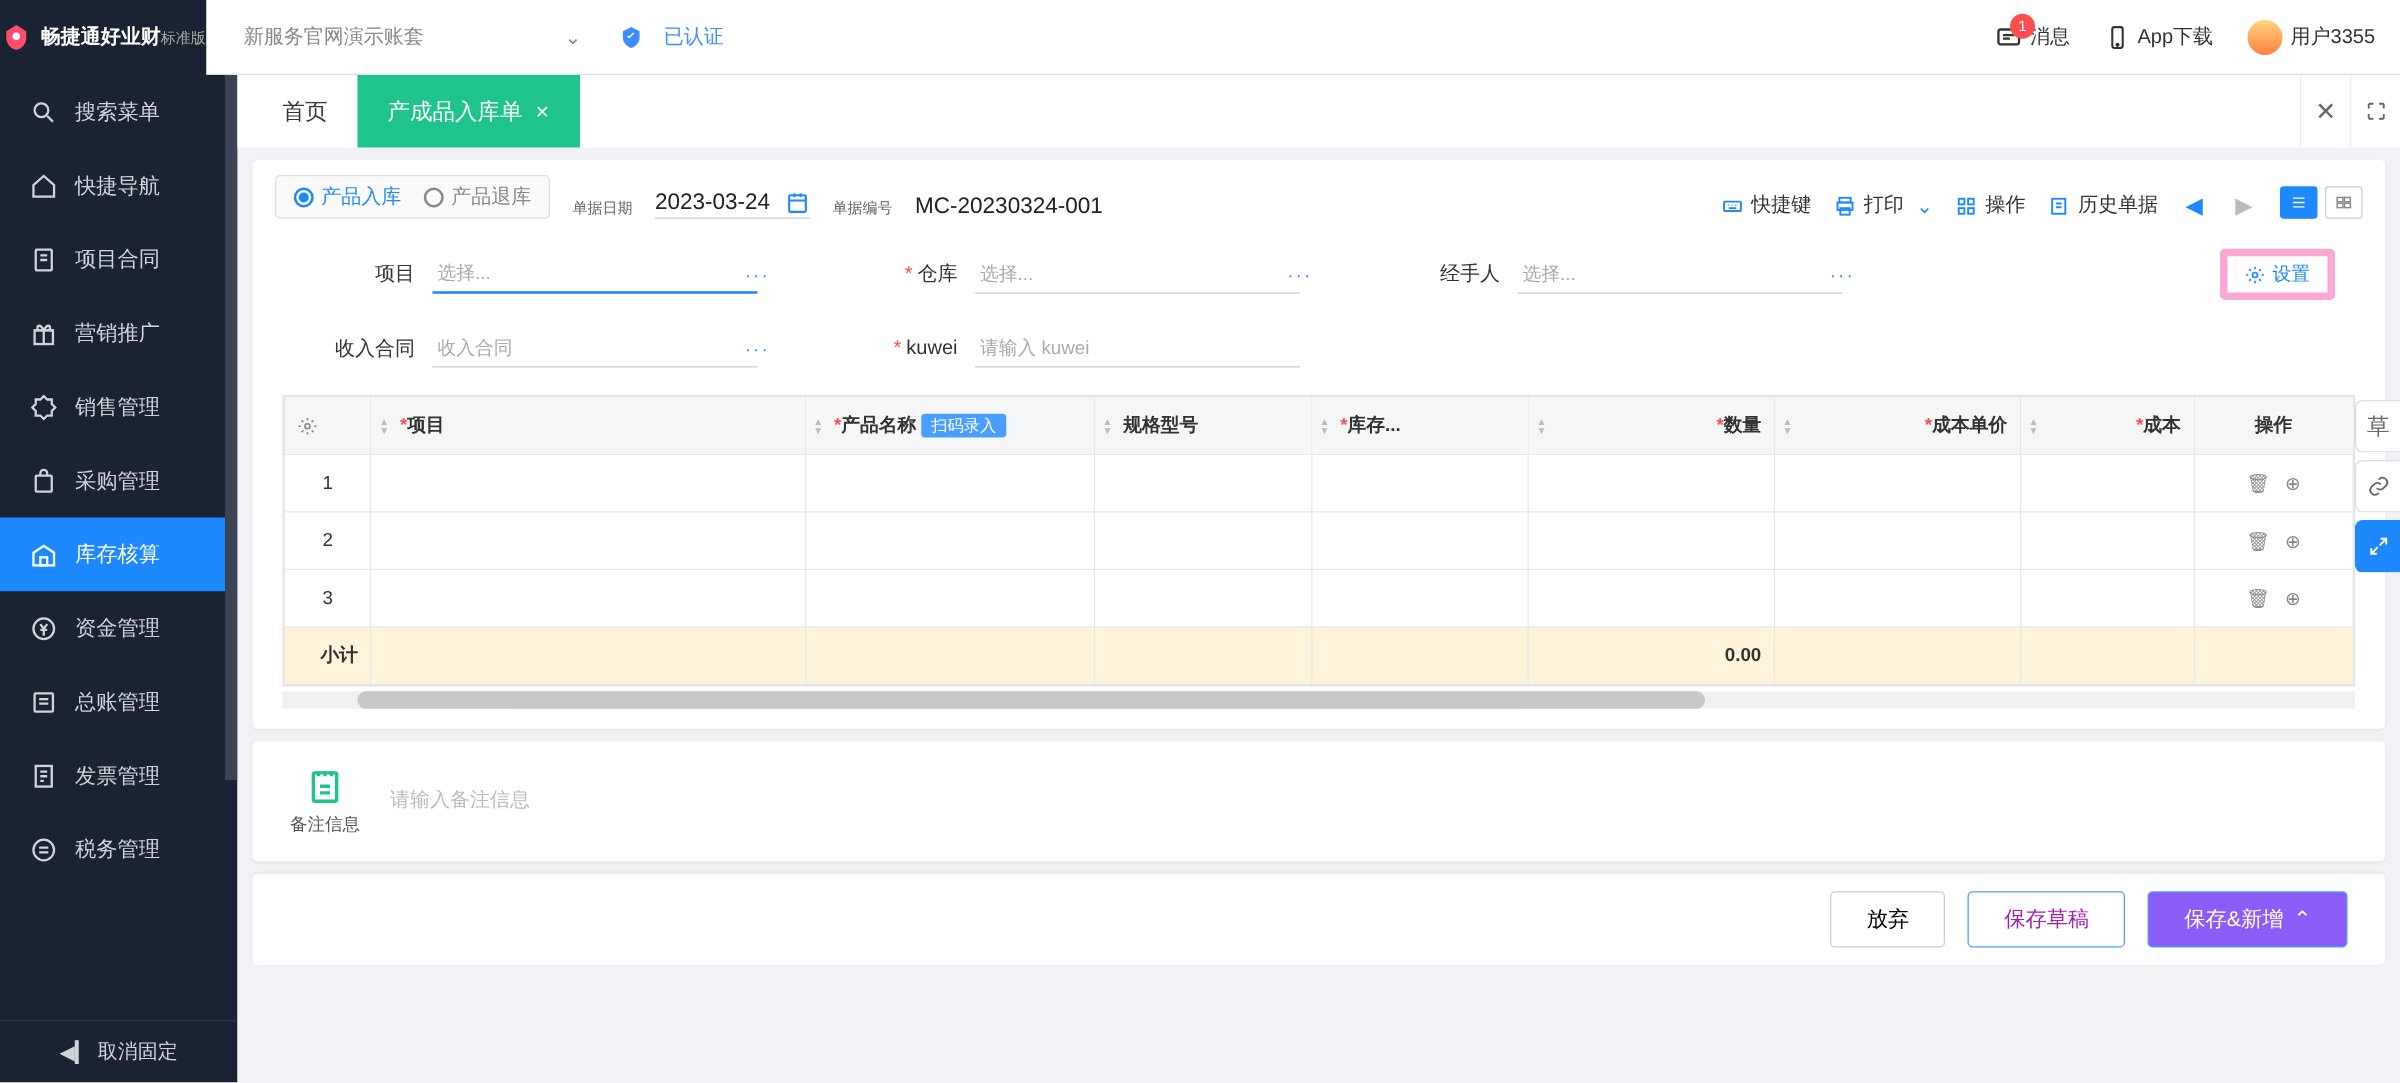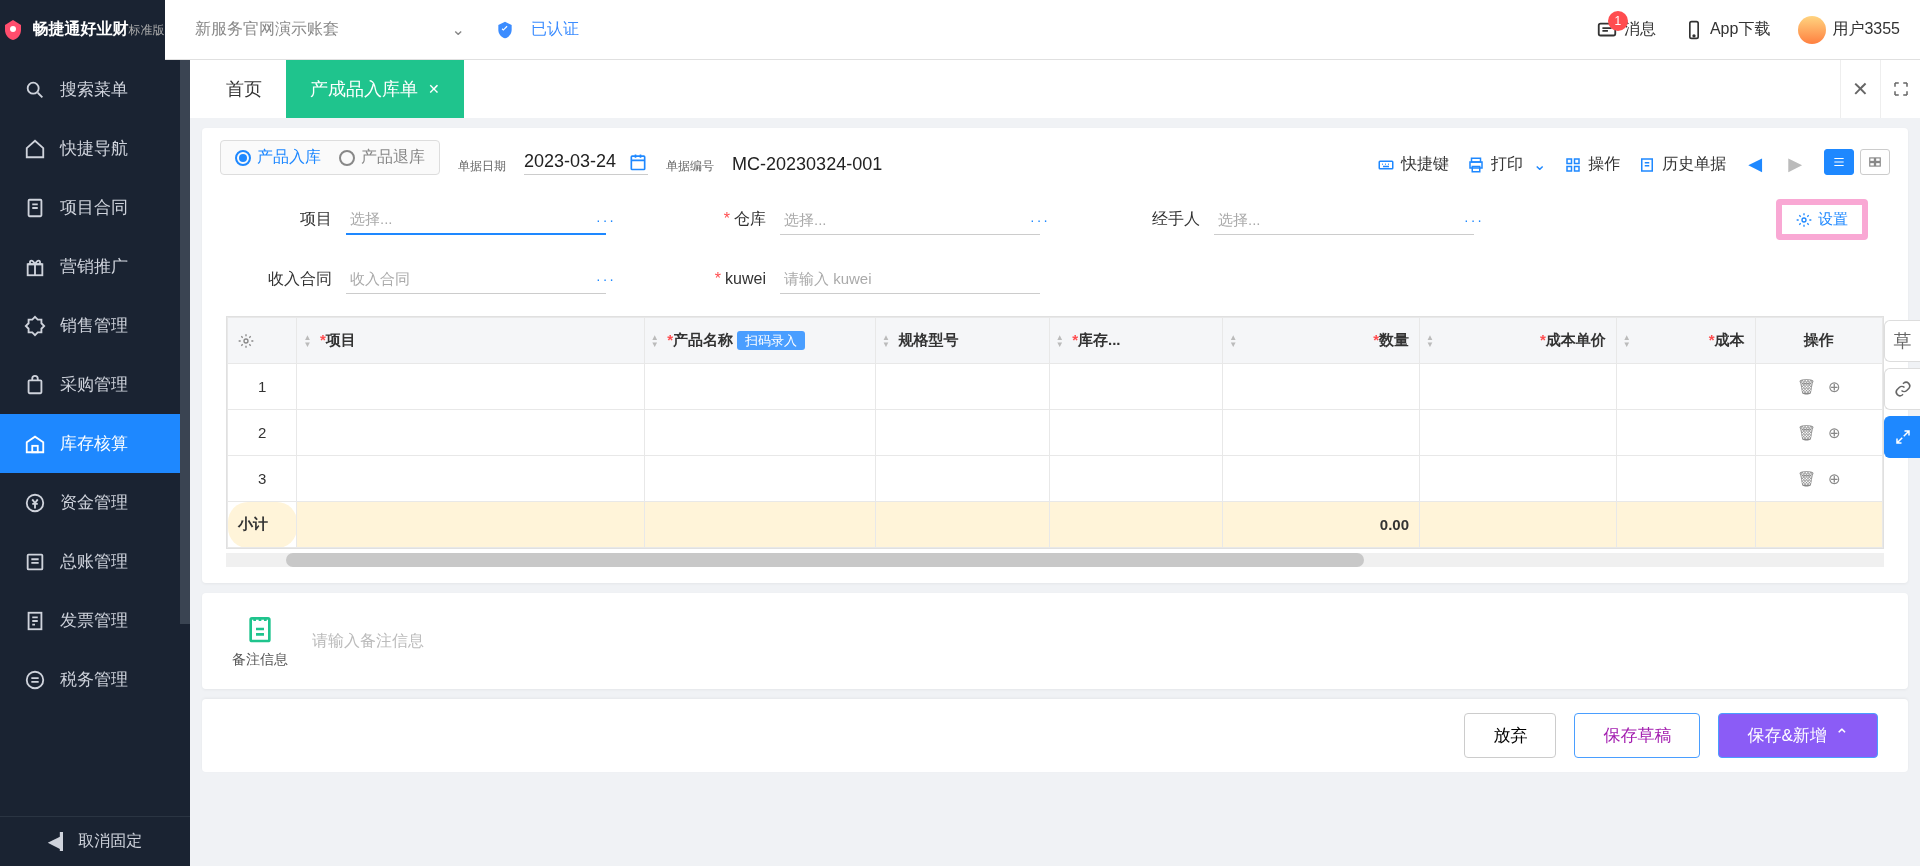--- a/index.html
+++ b/index.html
@@ -78,21 +78,21 @@
 .tbl { width: 100%; border-collapse: collapse; table-layout: fixed; }
 .tbl th, .tbl td { border: 1px solid #e8e8e8; height: 46px; padding: 0 10px; font-size: 15px; }
 .tbl th { background: #f5f6f8; color: #333; font-weight: bold; text-align: left; position: relative; }
 .tbl th .sorter { position: absolute; left: 6px; top: 50%; transform: translateY(-50%); display: flex; flex-direction: column; font-size: 8px; color: #bbb; line-height: 7px; }
 .tbl th .req { color: #ff4d4f; }
 .tbl .row-num { text-align: center; color: #333; width: 60px; }
 .tbl .gear-cell { width: 60px; text-align: center; color: #888; }
 .tbl .ops-cell { text-align: center; }
 .tbl .ops-cell .op-ico { margin: 0 6px; color: #888; cursor: pointer; }
 .subtotal td { background: #fff4d9; font-weight: bold; }
-.subtotal .sub-label { text-align: left; border-radius: 20px; }
+.subtotal .sub-label { text-align: right; }
 .subtotal .sub-val { text-align: right; }
 .scan-badge { background: #4a9eff; color: #fff; padding: 2px 8px; border-radius: 3px; font-size: 13px; font-weight: normal; margin-left: 4px; }
 .hscroll { height: 14px; background: #f0f0f0; margin: 0 24px 16px 24px; position: relative; }
 .hscroll .thumb { position: absolute; left: 60px; width: 65%; height: 100%; background: #c8c8c8; border-radius: 7px; }
 
 
 .remarks { display: flex; align-items: center; padding: 20px 30px; gap: 24px; }
 .remarks-icon { display: flex; flex-direction: column; align-items: center; gap: 6px; color: #1fc48d; }
 .remarks-input { flex: 1; border: none; font-size: 16px; color: #333; }
 .remarks-input::placeholder { color: #bbb; }

